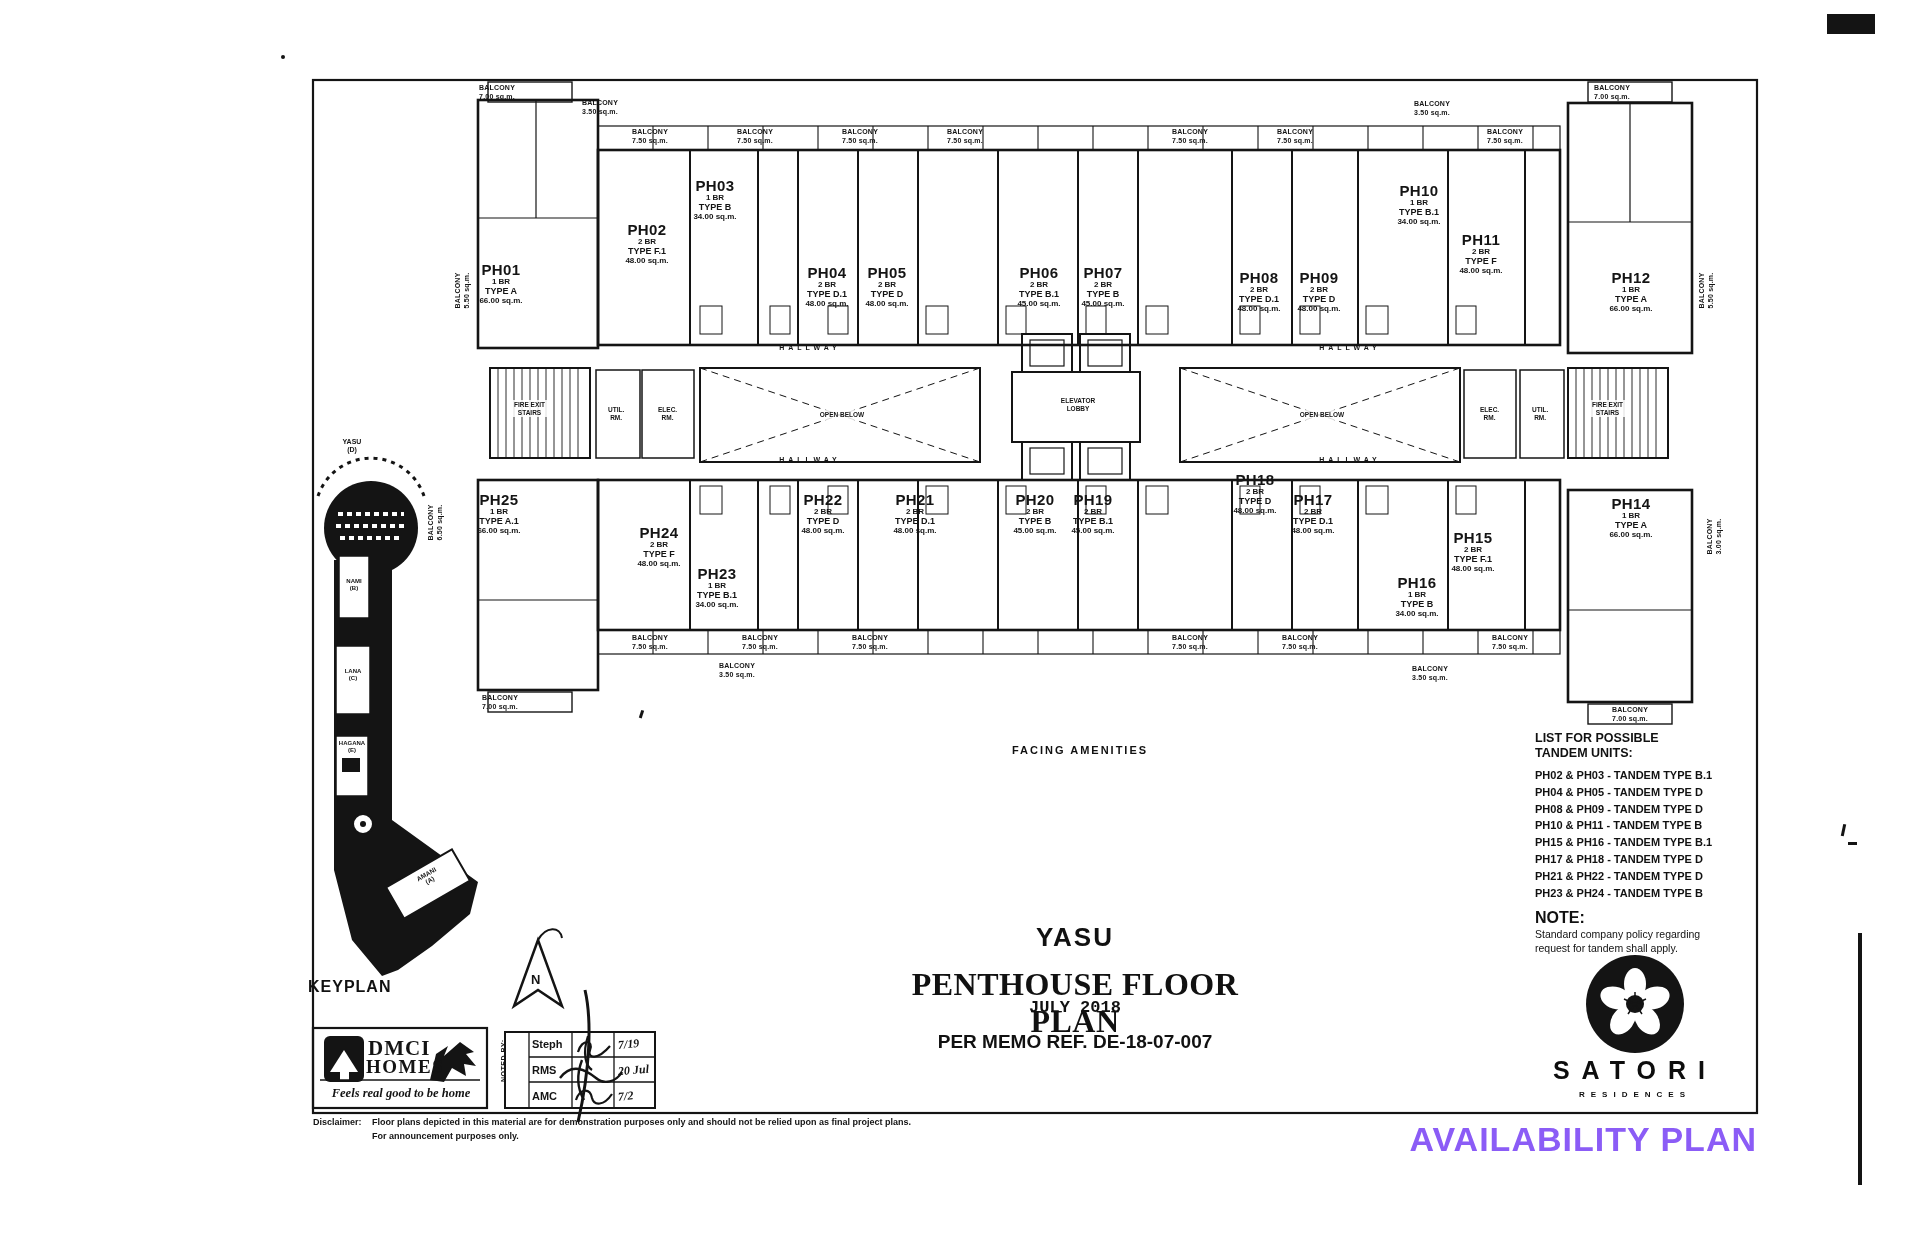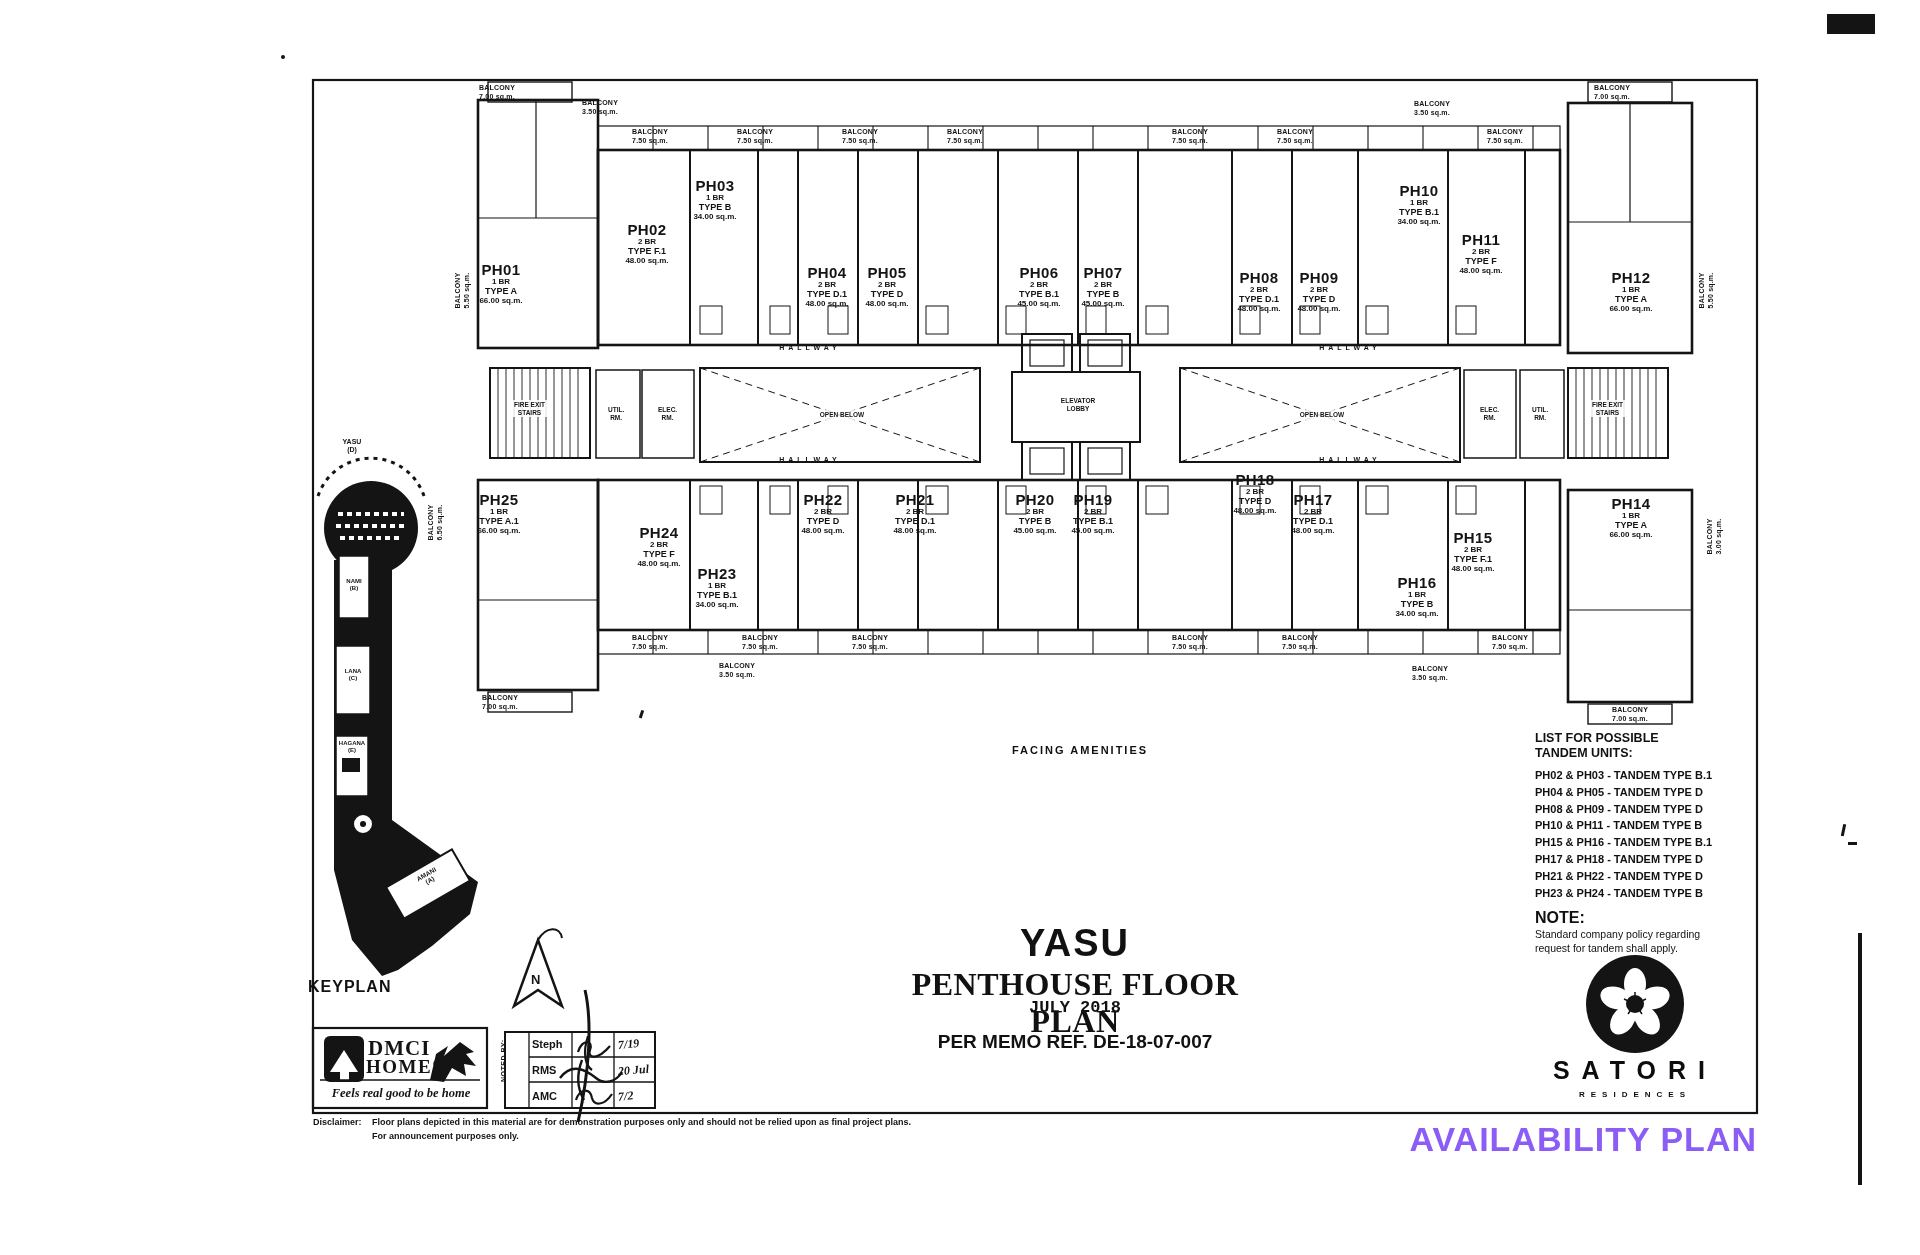--- a/index.html
+++ b/index.html
@@ -16,21 +16,21 @@
   .ubr{font-weight:bold;font-size:8px;}
   .utype{font-weight:bold;font-size:9px;}
   .uarea{font-weight:bold;font-size:8px;}
   
   .room{position:absolute;font:bold 6.5px/7.5px "Liberation Sans",sans-serif;text-align:center;
         white-space:pre-line;color:#141414;background:rgba(255,255,255,.85);padding:1px 2px;}
   .hallway{position:absolute;width:130px;font:bold 7px/8px "Liberation Sans",sans-serif;
         letter-spacing:4px;text-align:center;color:#141414;}
   
   .tb{position:absolute;left:880px;width:390px;text-align:center;color:#111;}
-  .tb-project{font-weight:bold;font-size:38px;letter-spacing:2px;text-align:center;}
+  .tb-project{font-weight:bold;font-size:26px;letter-spacing:2px;text-align:center;}
   .tb-sub{font-weight:bold;font-size:32px;letter-spacing:.5px;font-family:Liberation Serif, serif;}
   .tb-date{font-weight:bold;font-size:17px;font-family:Liberation Mono, monospace;}
   .tb-memo{font-weight:bold;font-size:19px;margin-top:13px;}
   
   .tandem{position:absolute;left:1535px;top:731px;width:230px;color:#111;}
   .tandem .hd{font-weight:bold;font-size:12.5px;line-height:15px;}
   .tandem .it{font-weight:bold;font-size:11px;line-height:16.8px;white-space:nowrap;}
   .tandem .nh{font-weight:bold;font-size:16px;margin-top:8px;}
   .tandem .nt{font-size:10.5px;line-height:14px;}
   .facing{position:absolute;font:bold 11px "Liberation Sans",sans-serif;letter-spacing:2px;color:#111;}

